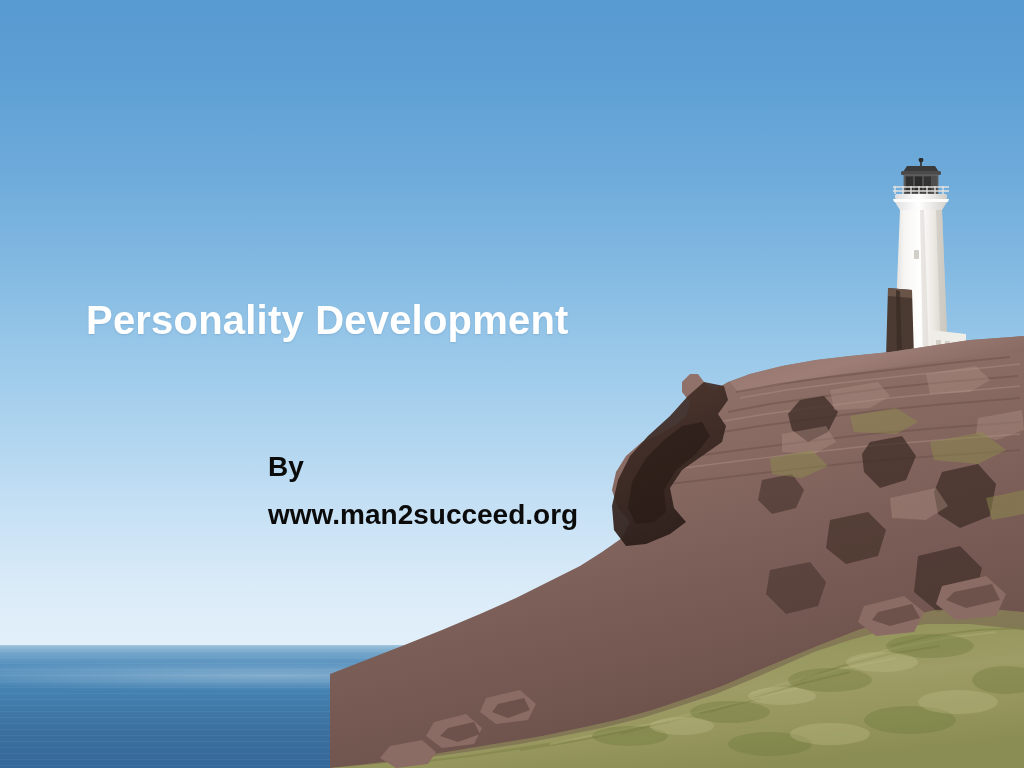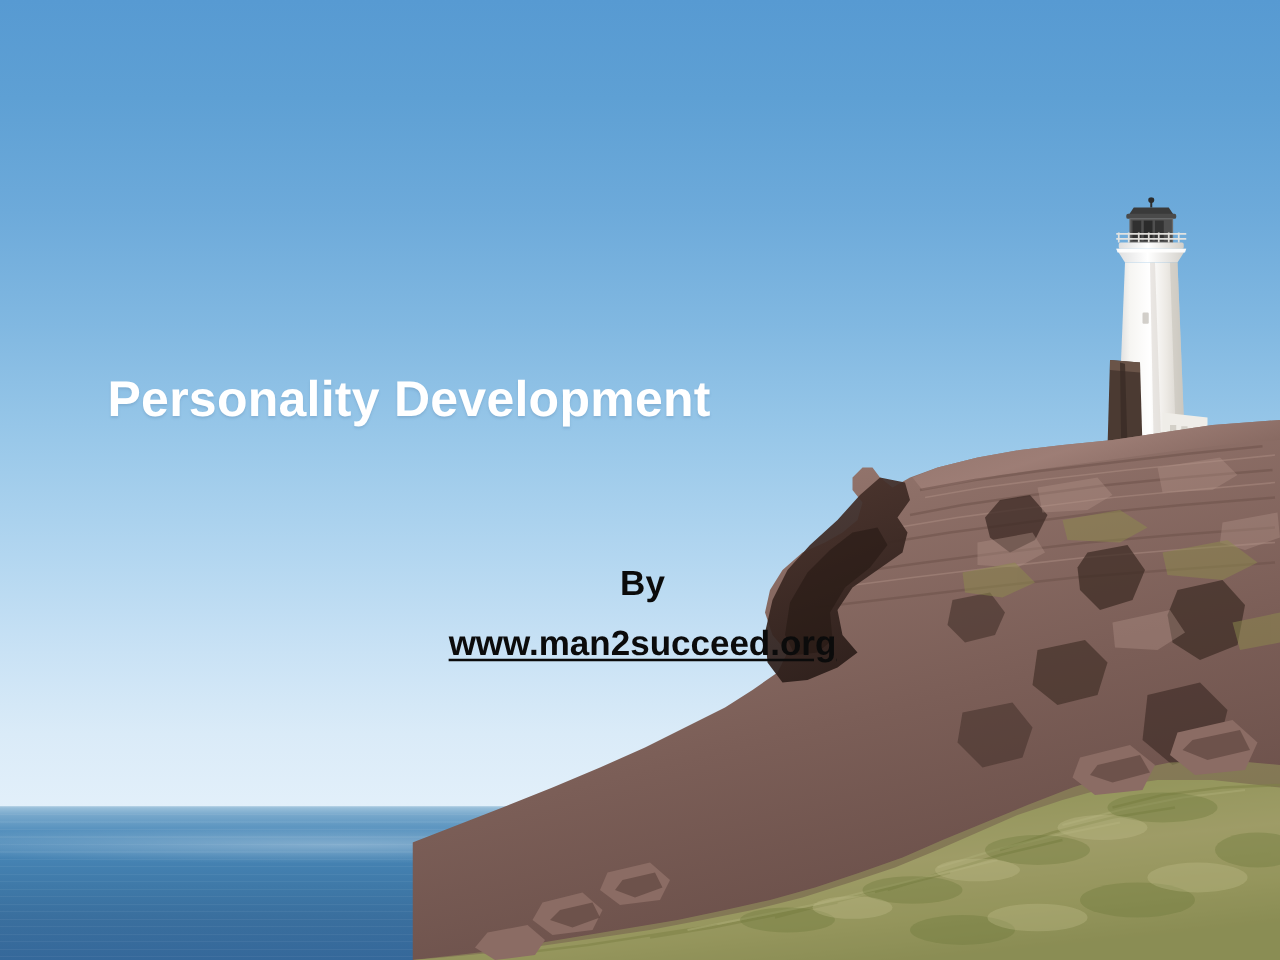--- a/index.html
+++ b/index.html
@@ -115,32 +115,31 @@
     letter-spacing: 0.2px;
     white-space: nowrap;
     text-shadow: 0 1px 2px rgba(70,110,150,0.22);
   }
 
   .body-block {
     position: absolute;
     left: 268px;
     top: 443px;
     width: 492px;
-    text-align: center;
+    text-align: left;
     color: #0B0B0B;
     font-size: 28px;
     font-weight: bold;
     line-height: 48px;
   }
   .body-block .ln {
     display: block;
     white-space: nowrap;
   }
   .body-block .ln.underline {
-    text-decoration: underline;
     text-underline-offset: 3px;
   }
 </style>
 </head>
 <body>
 
 <div id="slide">
 
   <div class="sky"></div>
 

